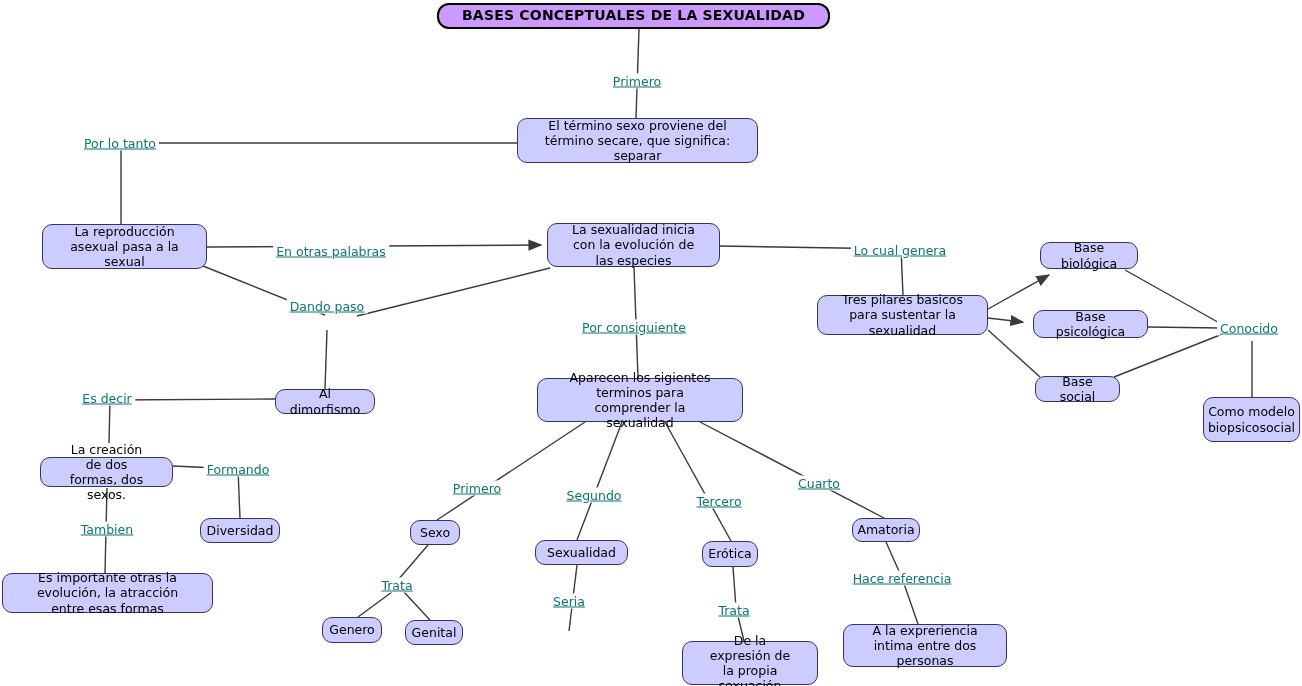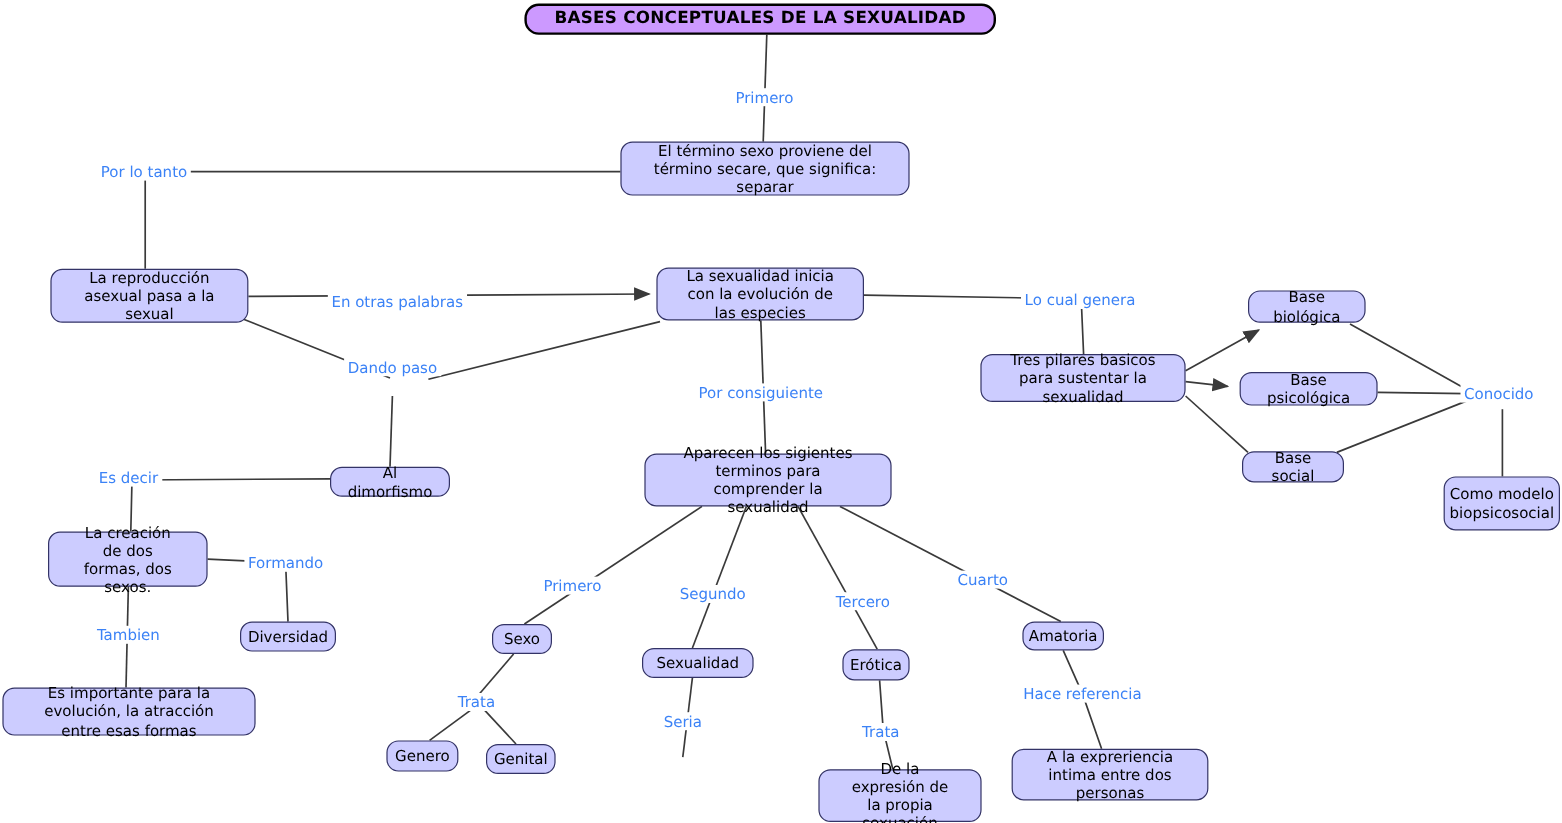--- a/index.html
+++ b/index.html
@@ -27,21 +27,21 @@
     background:var(--title-fill,#cc99ff);
     border:2px solid var(--title-border,#000);
     border-radius:12px;
     font-weight:bold;font-size:14px;letter-spacing:.2px;
   }
   .link-label{
     position:absolute;z-index:2;
     transform:translate(-50%,-50%);
     background:var(--background,#fff);
     padding:0 3px;white-space:nowrap;
-    font-size:12.5px;color:#3b82f6;
+    font-size:12.5px;color:#0f766e;text-decoration:underline;
   }
 </style>
 </head>
 <body>
 
 <div id="canvas">
 
   <svg id="edges" width="1302" height="686">
     <defs>
       <marker id="arrow" markerWidth="10" markerHeight="9" refX="9" refY="4" orient="auto">
@@ -101,23 +101,23 @@
   <div class="node" style="left:517px;top:118px;width:241px;height:45px">El término sexo proviene del término secare, que significa: separar</div>
   <div class="node" style="left:42px;top:224px;width:165px;height:45px">La reproducción asexual pasa a la sexual</div>
   <div class="node" style="left:817px;top:295px;width:171px;height:40px">Tres pilares basicos para sustentar la sexualidad</div>
   <div class="node" style="left:547px;top:223px;width:173px;height:44px">La sexualidad inicia con la evolución de las especies</div>
   <div class="node" style="left:1040px;top:242px;width:98px;height:27px">Base biológica</div>
   <div class="node" style="left:1033px;top:310px;width:115px;height:28px">Base psicológica</div>
   <div class="node" style="left:1035px;top:376px;width:85px;height:26px">Base social</div>
   <div class="node" style="left:1203px;top:397px;width:97px;height:45px">Como modelo biopsicosocial</div>
   <div class="node" style="left:275px;top:389px;width:100px;height:25px">Al dimorfismo</div>
   <div class="node" style="left:537px;top:378px;width:206px;height:44px">Aparecen los sigientes terminos para comprender la sexualidad</div>
-  <div class="node" style="left:40px;top:443px;width:133px;height:46px">La creación de dos formas, dos sexos.</div>
+  <div class="node" style="left:40px;top:457px;width:133px;height:30px">La creación de dos formas, dos sexos.</div>
   <div class="node" style="left:200px;top:518px;width:80px;height:25px">Diversidad</div>
-  <div class="node" style="left:2px;top:573px;width:211px;height:40px">Es importante para la evolución, la atracción entre esas formas</div>
+  <div class="node" style="left:2px;top:573px;width:211px;height:40px">Es importante otras la evolución, la atracción entre esas formas</div>
   <div class="node" style="left:410px;top:520px;width:50px;height:25px">Sexo</div>
   <div class="node" style="left:535px;top:540px;width:93px;height:25px">Sexualidad</div>
   <div class="node" style="left:702px;top:541px;width:56px;height:26px">Erótica</div>
   <div class="node" style="left:852px;top:518px;width:68px;height:24px">Amatoria</div>
   <div class="node" style="left:322px;top:617px;width:60px;height:26px">Genero</div>
   <div class="node" style="left:405px;top:620px;width:58px;height:25px">Genital</div>
   <div class="node" style="left:682px;top:641px;width:136px;height:44px">De la expresión de la propia sexuación</div>
   <div class="node" style="left:843px;top:624px;width:164px;height:43px">A la expreriencia intima entre dos personas</div>
 
 </div>

